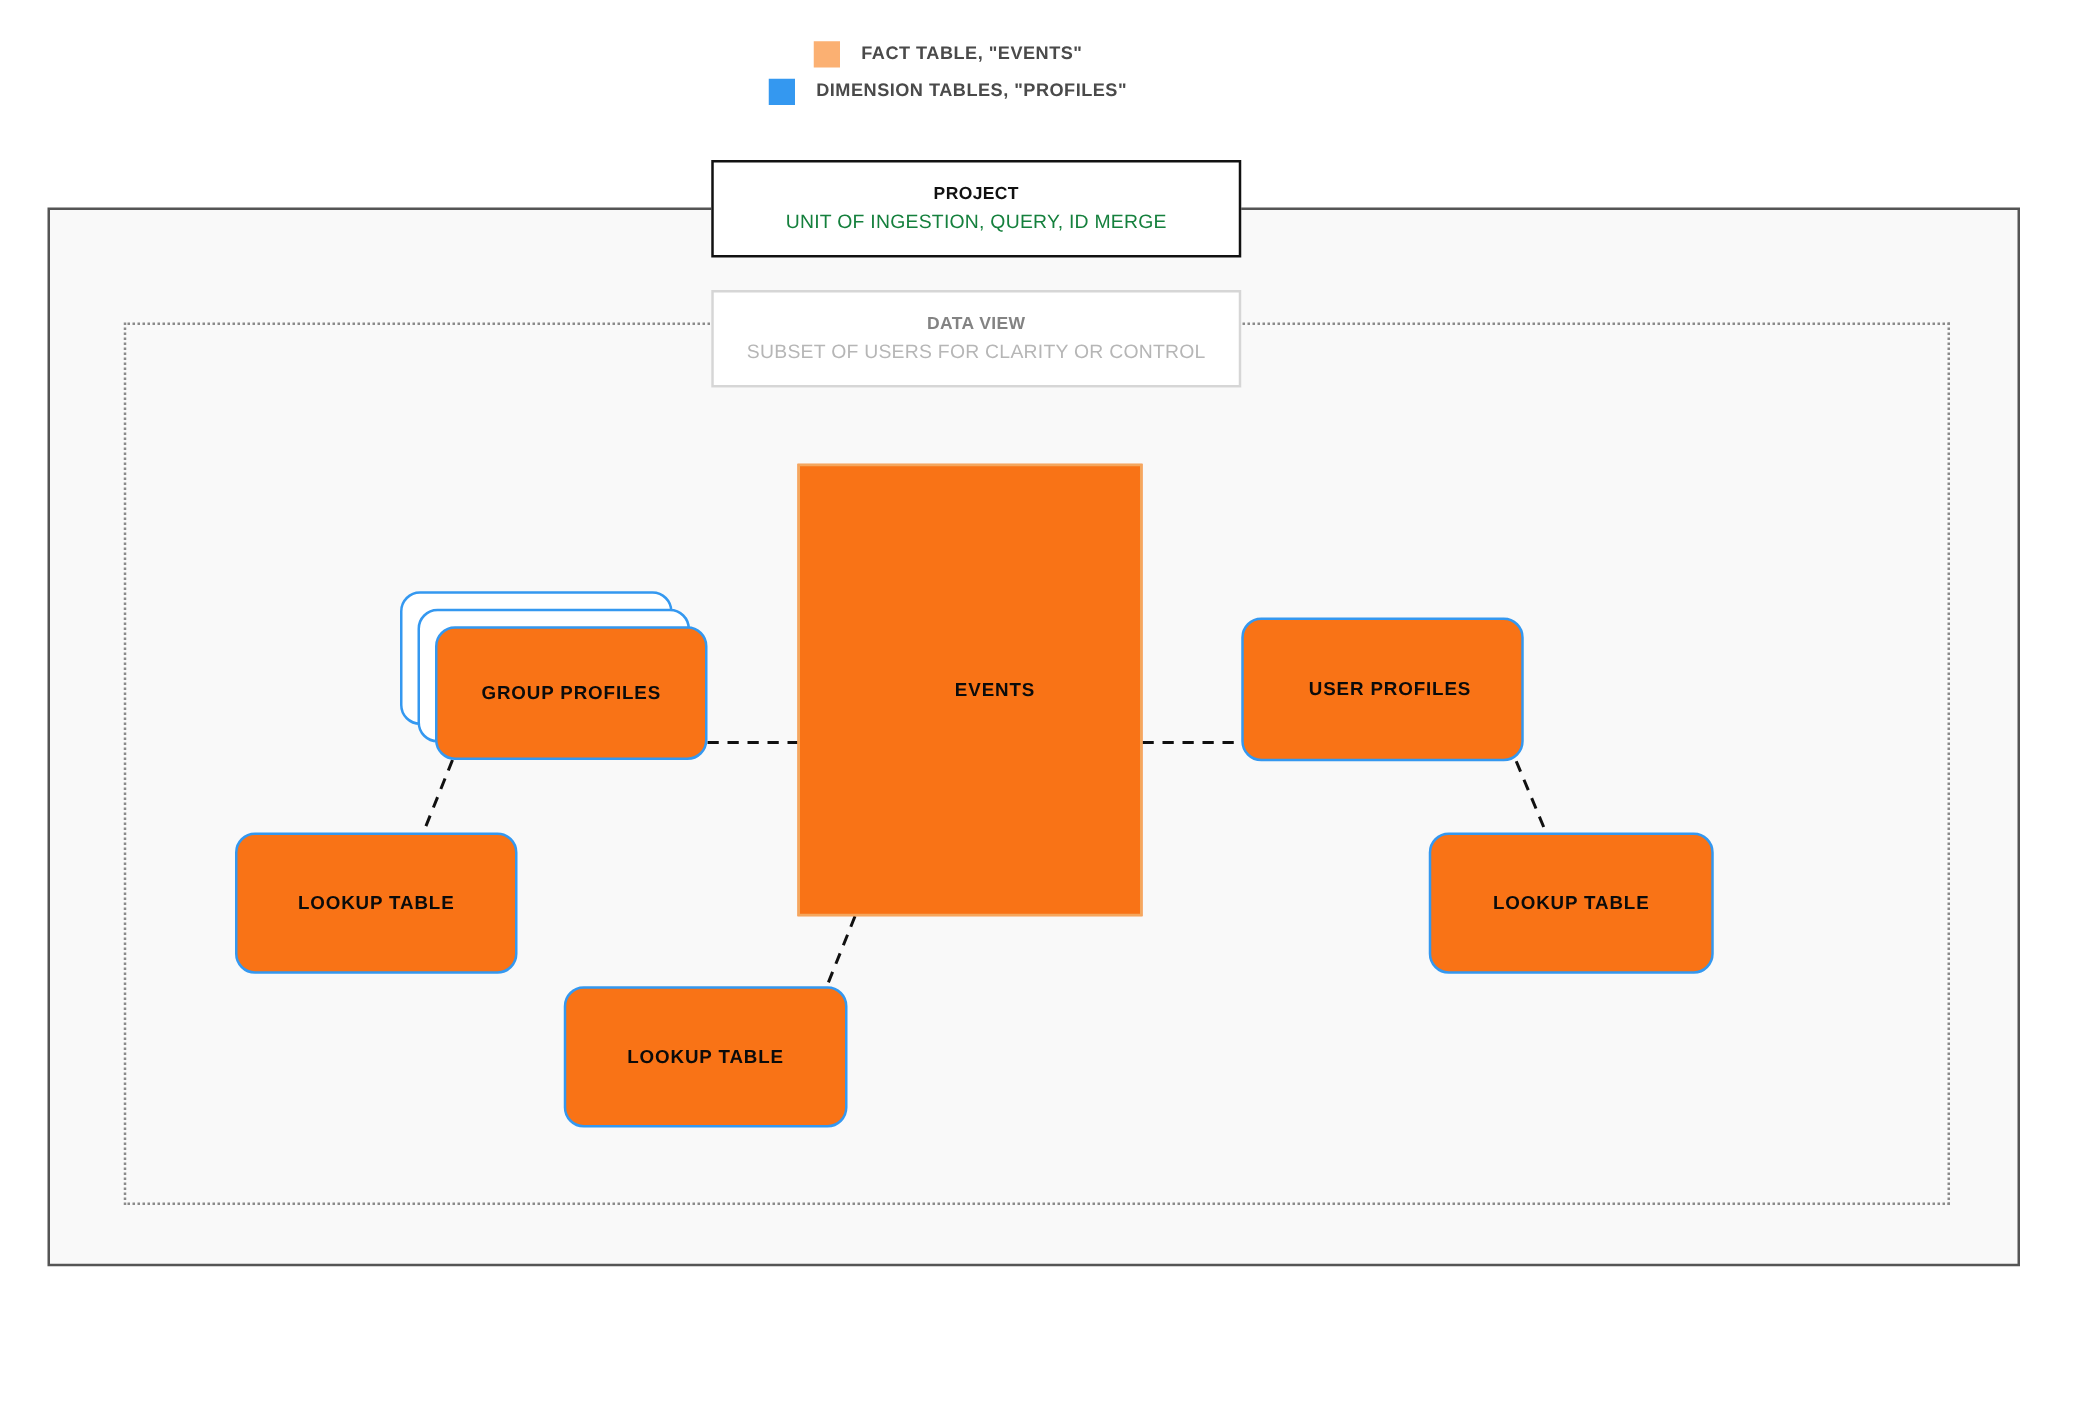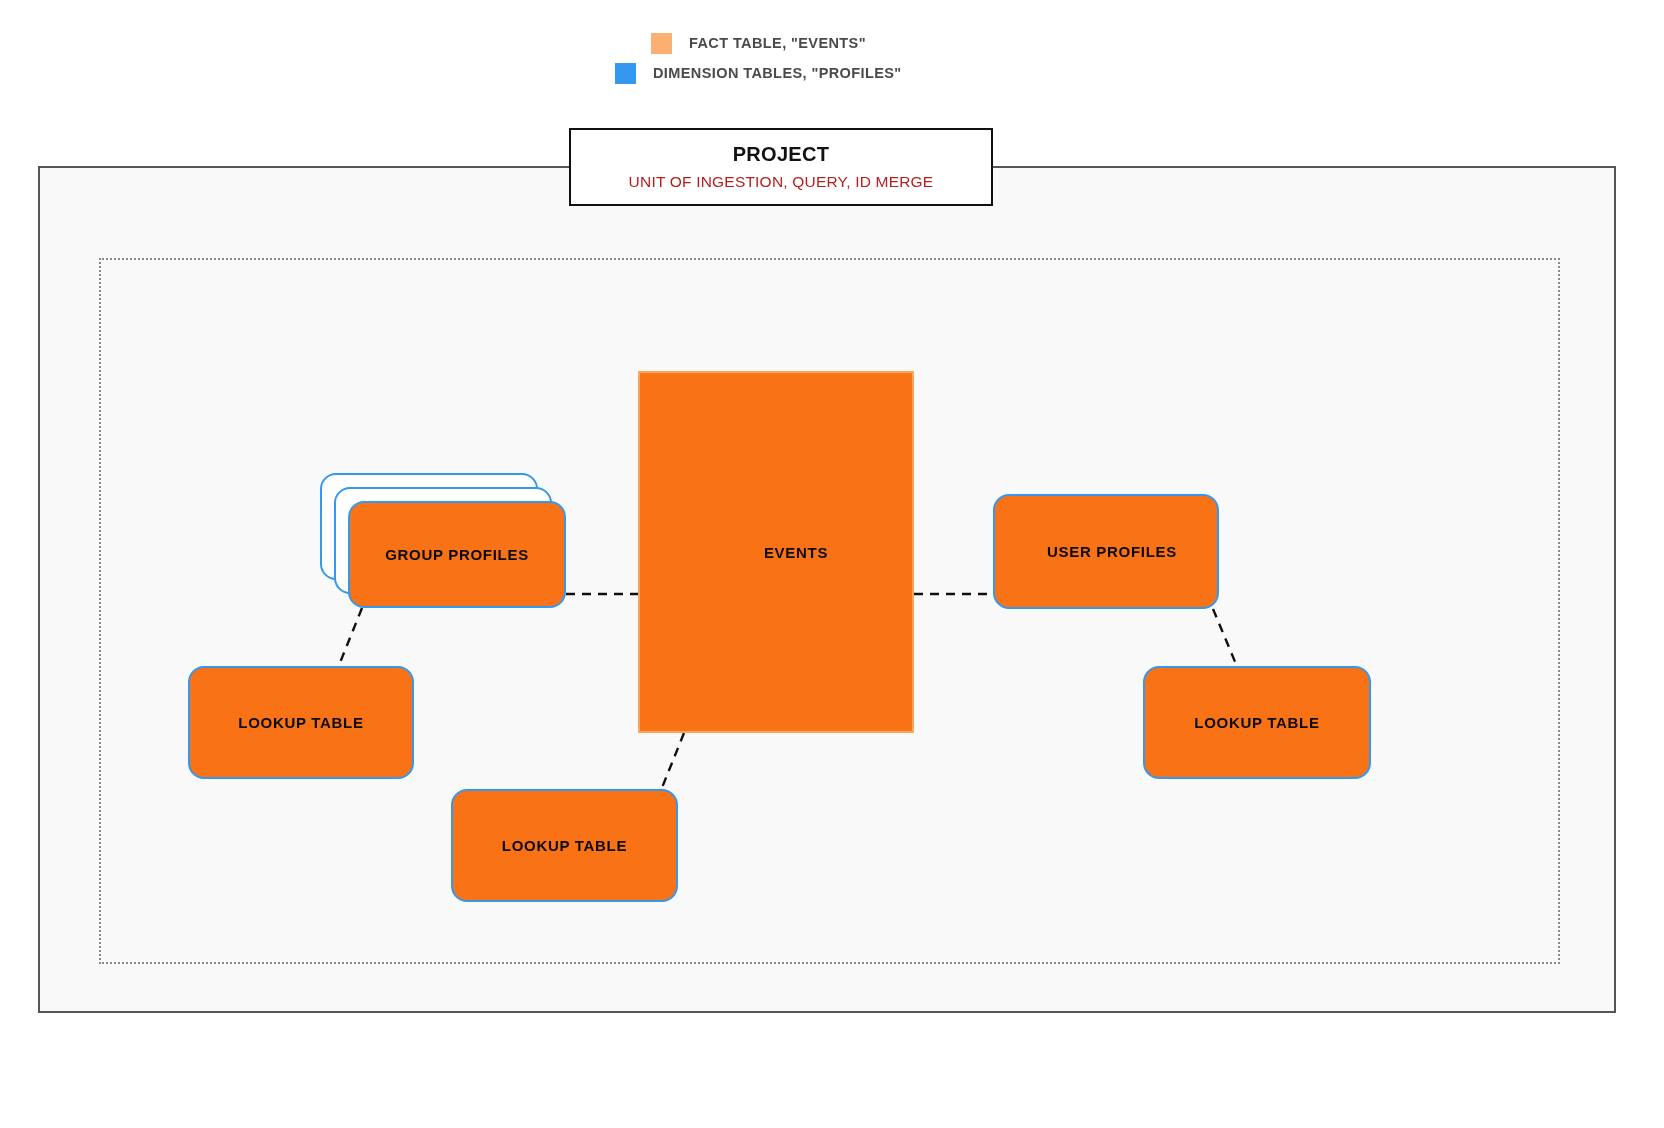--- a/index.html
+++ b/index.html
@@ -77,21 +77,21 @@
     position: absolute;
     box-sizing: border-box;
     background: #ffffff;
     text-align: center;
     display: flex;
     flex-direction: column;
     align-items: center;
     justify-content: center;
   }
   .card-head .title {
-    font-size: 20px;
+    font-size: 14px;
     font-weight: bold;
     letter-spacing: 0.3px;
     line-height: 1.35;
     text-align: right;
   }
   .card-head .subtitle {
     font-size: 15.5px;
     font-weight: normal;
     letter-spacing: 0.2px;
     line-height: 1.35;
@@ -99,21 +99,21 @@
   }
 
   #project-card {
     left: 569px;
     top: 128px;
     width: 424px;
     height: 78px;
     border: 2px solid #111111;
   }
   #project-card .title { color: #111111; }
-  #project-card .subtitle { color: #b91c1c; }
+  #project-card .subtitle { color: #15803d; }
 
   #dataview-card {
     left: 569px;
     top: 232px;
     width: 424px;
     height: 78px;
     border: 2px solid #d6d6d6;
   }
   #dataview-card .title { color: #838383; }
   #dataview-card .subtitle { color: #b6b6b6; }
@@ -249,20 +249,24 @@
     <line x1="362" y1="608" x2="321" y2="710" stroke="#111111"></line>
     <line x1="684" y1="733" x2="645" y2="830" stroke="#111111"></line>
     <line x1="1213" y1="609" x2="1256" y2="712" stroke="#111111"></line>
   </svg>
 
   <div id="project-card" class="card-head" style="border-color: rgb(17, 17, 17);">
     <div class="title">PROJECT</div>
     <div class="subtitle">UNIT OF INGESTION, QUERY, ID MERGE</div>
   </div>
 
+  <div id="dataview-card" class="card-head" style="border-color: rgb(214, 214, 214);">
+    <div class="title">DATA VIEW</div>
+    <div class="subtitle">SUBSET OF USERS FOR CLARITY OR CONTROL</div>
+  </div>
 
   <div id="events-box" class="entity fact" style="border-color: rgb(245, 167, 94);">
     <span class="entity-label">EVENTS</span>
   </div>
 
   <div class="stack">
     <div class="ghost g1" style="border-color: rgb(52, 152, 240);"></div>
     <div class="ghost g2" style="border-color: rgb(52, 152, 240);"></div>
     <div id="group-profiles-box" class="entity dim" style="border-color: rgb(52, 152, 240);">
       <span class="entity-label">GROUP PROFILES</span>

